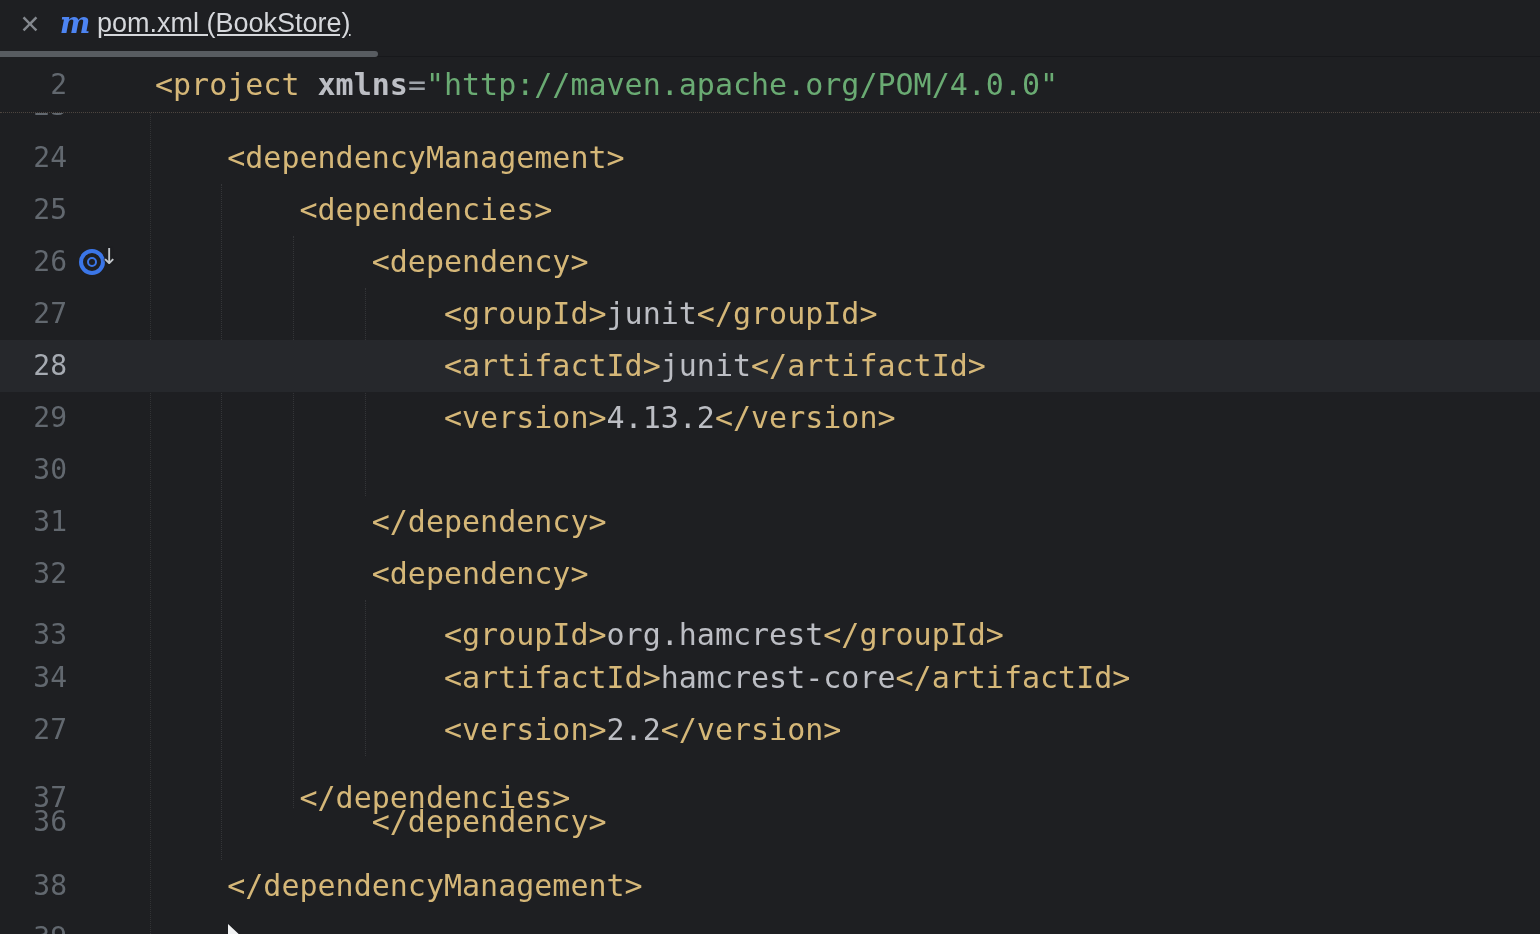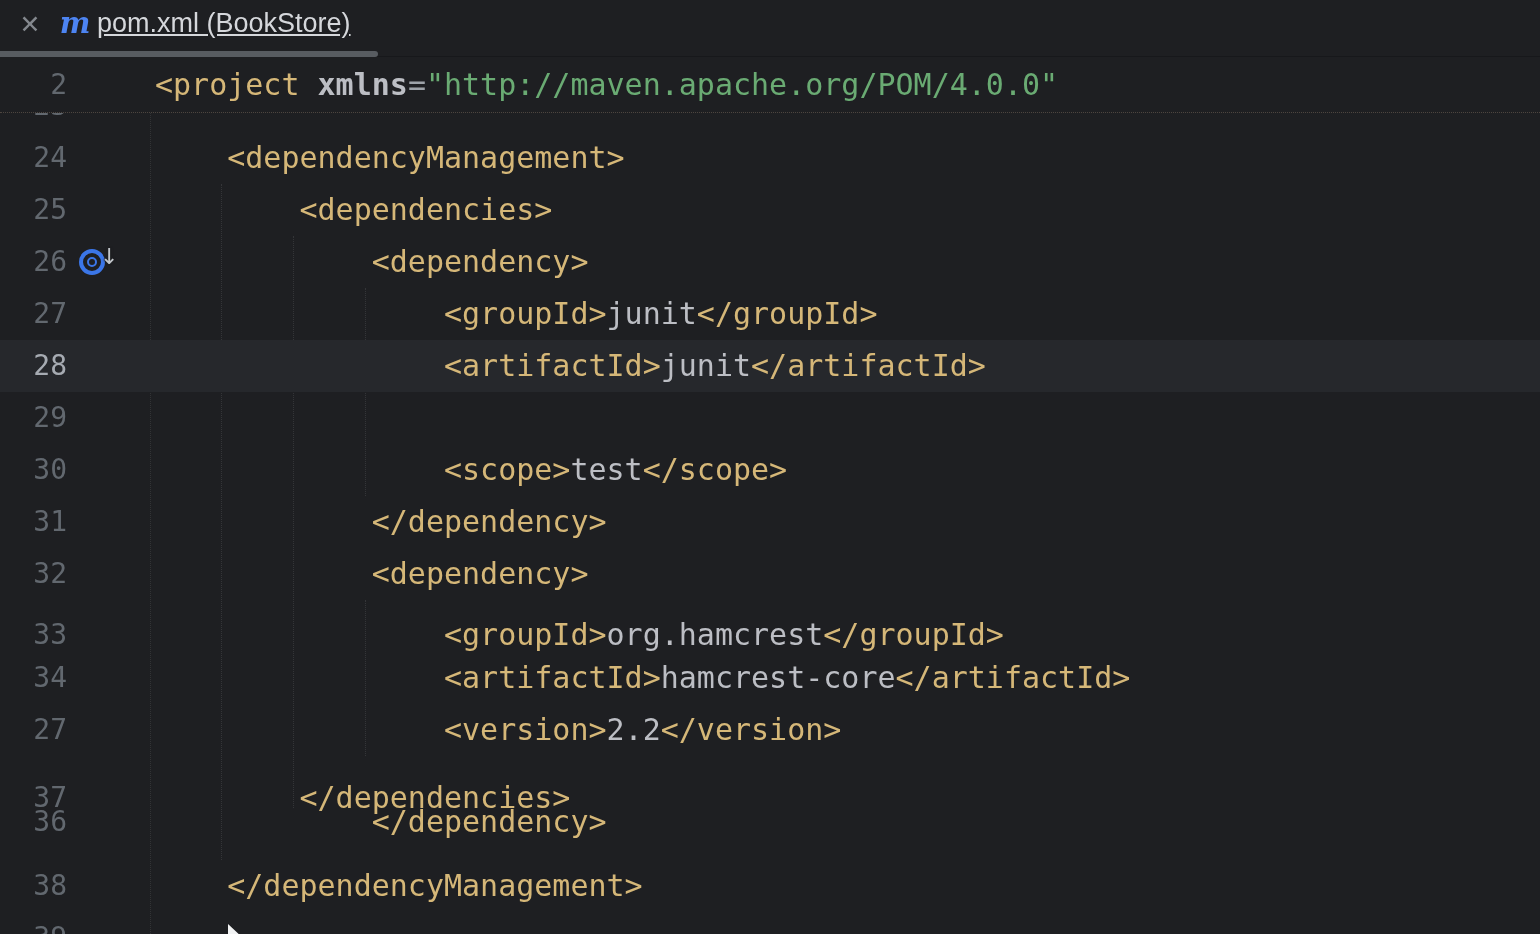--- a/index.html
+++ b/index.html
@@ -121,24 +121,24 @@
         <div class="row" style="top: 231px; text-decoration: underline;">
           <span class="num">27</span>
           <span class="code"><span class="seg-tag">                &lt;groupId&gt;</span><span class="seg-text">junit</span><span class="seg-tag">&lt;/groupId&gt;</span></span>
         </div>
         <div class="row active" style="top: 283px; padding-left: 20px;">
           <span class="num">28</span>
           <span class="code"><span class="seg-tag">                &lt;artifactId&gt;</span><span class="seg-text">junit</span><span class="seg-tag">&lt;/artifactId&gt;</span></span>
         </div>
         <div class="row" style="top: 335px;">
           <span class="num">29</span>
+          <span class="code"><span class="seg-tag">                &lt;version&gt;</span><span class="seg-text">4.13.2</span><span class="seg-tag">&lt;/version&gt;</span></span>
         </div>
         <div class="row" style="top: 387px;">
           <span class="num">30</span>
-          <span class="code"><span class="seg-tag">                &lt;scope&gt;</span><span class="seg-text">test</span><span class="seg-tag">&lt;/scope&gt;</span></span>
         </div>
         <div class="row" style="top: 439px;">
           <span class="num">31</span>
           <span class="code"><span class="seg-tag">            &lt;/dependency&gt;</span></span>
         </div>
         <div class="row" style="top: 491px;">
           <span class="num">32</span>
           <span class="code"><span class="seg-tag">            &lt;dependency&gt;</span></span>
         </div>
         <div class="row" style="top: 543px; margin-top: 9px;">

